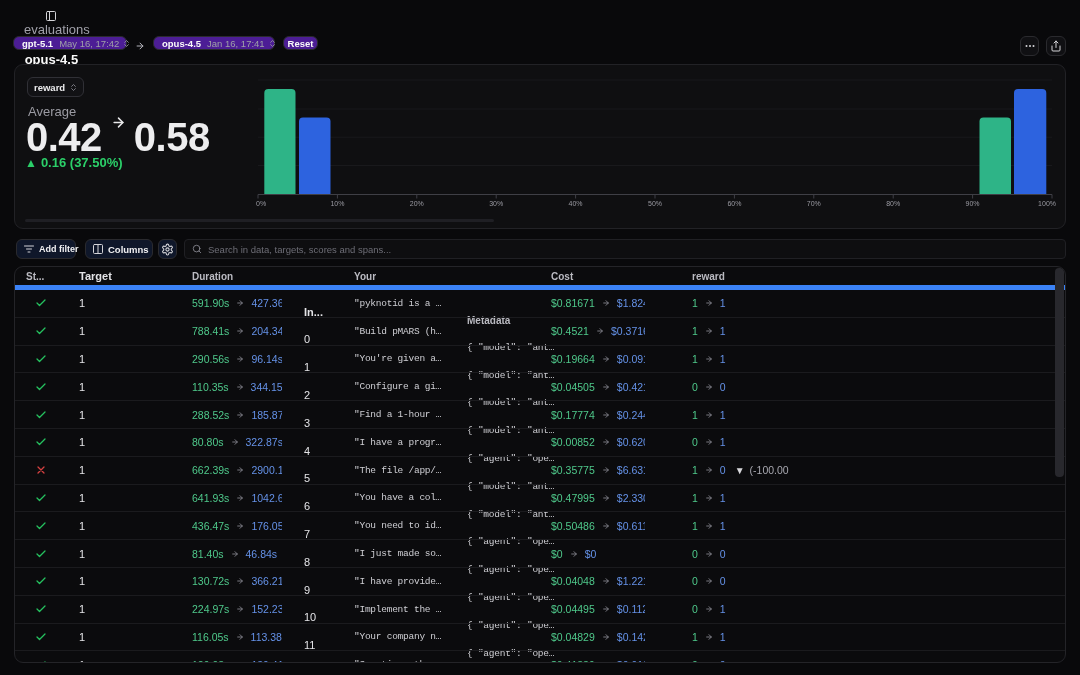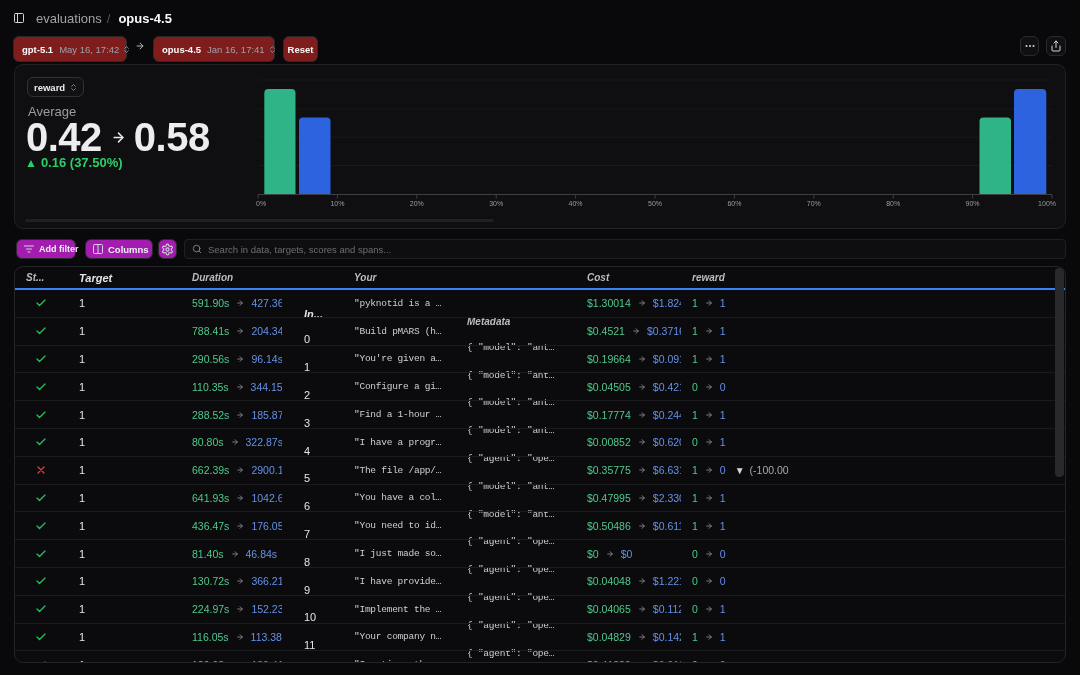--- a/index.html
+++ b/index.html
@@ -1,71 +1,71 @@
 <!DOCTYPE html>
 <html><head><meta charset="utf-8">
 <style>
 * { margin:0; padding:0; box-sizing:border-box; }
 svg { flex-shrink:0; }
 html,body { width:1080px; height:675px; background:#09090b; overflow:hidden;
   font-family:"Liberation Sans", sans-serif; }
 body { position:relative; }
 
 
-.nav { position:absolute; left:13px; top:10px; height:16px; display:flex; align-items:center; }
+.nav { position:absolute; left:13px; top:10px; height:16px; display:flex; align-items:center;flex-direction:column; }
 .nav .crumb1 { color:#a1a1aa; font-size:13px; margin-left:11px; }
 .nav .slash { color:#52525b; font-size:13px; margin:0 8px 0 5px; }
 .nav .crumb2 { color:#fafafa; font-size:13px; font-weight:700; }
 
 
-.btn { position:absolute; top:36px; height:26px; border:1px solid #2a2a2e; border-radius:6px;
-  background:#7f1d1d; display:flex; align-items:center; color:#fafafa; font-size:9.5px; white-space:nowrap; }
+.btn { position:absolute; top:36px; height:14px; border:1px solid #2a2a2e; border-radius:6px;
+  background:#4c1d95; display:flex; align-items:center; color:#fafafa; font-size:9.5px; white-space:nowrap; }
 .selbtn .mname { font-weight:700; margin-left:8px; }
 .selbtn .mdate { color:#9fa0a8; margin-left:6px; }
 .selbtn svg { margin-left:3px; margin-right:4px; }
 .arrow-big { position:absolute; top:41px; display:flex; }
 
 
 .card { position:absolute; left:14px; top:64px; width:1052px; height:165px;
   background:#0f0f11; border:1px solid #222226; border-radius:9px; }
 .chip { position:absolute; left:12px; top:12px; height:20px; padding:0 5px 0 6px; border:1px solid #303036;
   border-radius:6px; display:flex; align-items:center; color:#ececee; font-size:9.5px; font-weight:700; background:#121215;}
 .chip svg { margin-left:4px; }
 .avg-label { position:absolute; left:13px; top:39px; color:#9b9ba3; font-size:13px; }
-.bignum { position:absolute; left:11px; top:50px; color:#ededef; font-size:40px; font-weight:700; letter-spacing:-0.5px; display:flex; align-items:center;}
+.bignum { position:absolute; left:11px; top:50px; color:#ededef; font-size:40px; font-weight:700; letter-spacing:-0.5px; display:flex; }
 .bignum .arr { display:flex; margin:0 8px 0 9px; }
 .delta { position:absolute; left:10px; top:90px; color:#2bcf69; font-size:13px; font-weight:700; }
 .delta .tri { font-size:12px; vertical-align:0px; margin-right:4px; }
 .chart { position:absolute; left:0; top:0; }
 .axl { font-family:"Liberation Sans",sans-serif; font-size:7px; fill:#9a9aa2; }
 .hscroll { position:absolute; left:10px; top:153.5px; width:469px; height:3px; background:#1f1f24; border-radius:2px; }
 
 
 .tbtn { position:absolute; top:239px; height:20px; border:1px solid #2a2a2e; border-radius:6px;
-  background:#a21caf; display:flex; align-items:center; color:#f0f0f2; font-size:9.5px; font-weight:700; white-space:nowrap; }
+  background:#0f172a; display:flex; align-items:center; color:#f0f0f2; font-size:9.5px; font-weight:700; white-space:nowrap; }
 .tbtn svg { margin:0 4px 0 6px; }
 .search { position:absolute; left:184px; top:239px; width:882px; height:20px; border:1px solid #202024;
   border-radius:4px; background:#0e0e10; display:flex; align-items:center; color:#6d6d76; font-size:9.5px; }
 .search svg { margin:0 6px 0 7px; }
 
 
 .tablebox { position:absolute; left:14px; top:266px; width:1052px; height:397px;
   border:1px solid #242428; border-radius:9px; background:#0b0b0d; overflow:hidden; }
-.th { position:relative; height:23px; border-bottom:2px solid #3b82f6; display:flex; align-items:center;
-  color:#bbbbc2; font-size:10px; font-weight:700;font-style:italic; }
+.th { position:relative; height:23px; border-bottom:5px solid #3b82f6; display:flex; align-items:center;
+  color:#bbbbc2; font-size:10px; font-weight:700; }
 .tr { position:relative; height:27.8px; border-bottom:1px solid #1b1b1e; display:flex; align-items:center;
   color:#d4d4d8; font-size:10.5px; }
 .td, .hd { position:absolute; top:0; height:100%; display:flex; align-items:center; padding-left:11px; overflow:hidden; white-space:nowrap; }
 .c0 { left:0; width:53px; }
 .c1 { left:53px; width:113px; font-size:11px; color:#e4e4e7; }
 .c2 { left:166px; width:101px; }
 .c3 { left:278px; width:50px; font-size:11px; color:#e4e4e7;margin-top:36px; }
 .c4 { left:328px; width:113px; }
 .c5 { left:441px; width:114px;margin-top:44px; }
-.c6 { left:561px; width:105px; }
+.c6 { left:525px; width:105px; }
 .c7 { left:666px; width:386px; }
 .c0 .ic { margin-left:9px; display:flex; }
 .mono { font-family:"Liberation Mono", monospace; font-size:9.5px; letter-spacing:-0.25px; color:#cfcfd4; }
 .g { color:#4fc98b; }
 .b { color:#6592e8; }
 .ar { margin:0 7px; }
 .tr .tri { color:#d7d7db; font-size:10px; margin:0 5px 0 9px; }
 .tr .ex { color:#a8a8b0; font-size:10.5px; }
 .vscroll { position:absolute; right:1px; top:1px; width:9px; height:209px; background:#28282d; border-radius:4px; }
 
@@ -229,21 +229,21 @@
         <svg class="ar" width="8" height="8" viewBox="0 0 24 24" fill="none" stroke="#8a8a93" stroke-width="2.6" stroke-linecap="round" stroke-linejoin="round">
           <path d="M5 12h14"></path>
           <path d="m12 5 7 7-7 7"></path>
         </svg>
         <span class="b">427.36s</span>
       </div>
   <div class="td c3">0</div>
   <div class="td c4 mono">"pyknotid is a …</div>
   <div class="td c5 mono">{ "model": "ant…</div>
   <div class="td c6">
-        <span class="g">$1.30014</span>
+        <span class="g">$0.81671</span>
         <svg class="ar" width="8" height="8" viewBox="0 0 24 24" fill="none" stroke="#8a8a93" stroke-width="2.6" stroke-linecap="round" stroke-linejoin="round">
           <path d="M5 12h14"></path>
           <path d="m12 5 7 7-7 7"></path>
         </svg>
         <span class="b">$1.8244</span>
       </div>
   <div class="td c7">
         <span class="g">1</span>
         <svg class="ar" width="8" height="8" viewBox="0 0 24 24" fill="none" stroke="#8a8a93" stroke-width="2.6" stroke-linecap="round" stroke-linejoin="round">
           <path d="M5 12h14"></path>
@@ -638,21 +638,21 @@
         <svg class="ar" width="8" height="8" viewBox="0 0 24 24" fill="none" stroke="#8a8a93" stroke-width="2.6" stroke-linecap="round" stroke-linejoin="round">
           <path d="M5 12h14"></path>
           <path d="m12 5 7 7-7 7"></path>
         </svg>
         <span class="b">152.23s</span>
       </div>
   <div class="td c3">11</div>
   <div class="td c4 mono">"Implement the …</div>
   <div class="td c5 mono">{ "agent": "ope…</div>
   <div class="td c6">
-        <span class="g">$0.04065</span>
+        <span class="g">$0.04495</span>
         <svg class="ar" width="8" height="8" viewBox="0 0 24 24" fill="none" stroke="#8a8a93" stroke-width="2.6" stroke-linecap="round" stroke-linejoin="round">
           <path d="M5 12h14"></path>
           <path d="m12 5 7 7-7 7"></path>
         </svg>
         <span class="b">$0.1122</span>
       </div>
   <div class="td c7">
         <span class="g">0</span>
         <svg class="ar" width="8" height="8" viewBox="0 0 24 24" fill="none" stroke="#8a8a93" stroke-width="2.6" stroke-linecap="round" stroke-linejoin="round">
           <path d="M5 12h14"></path>

